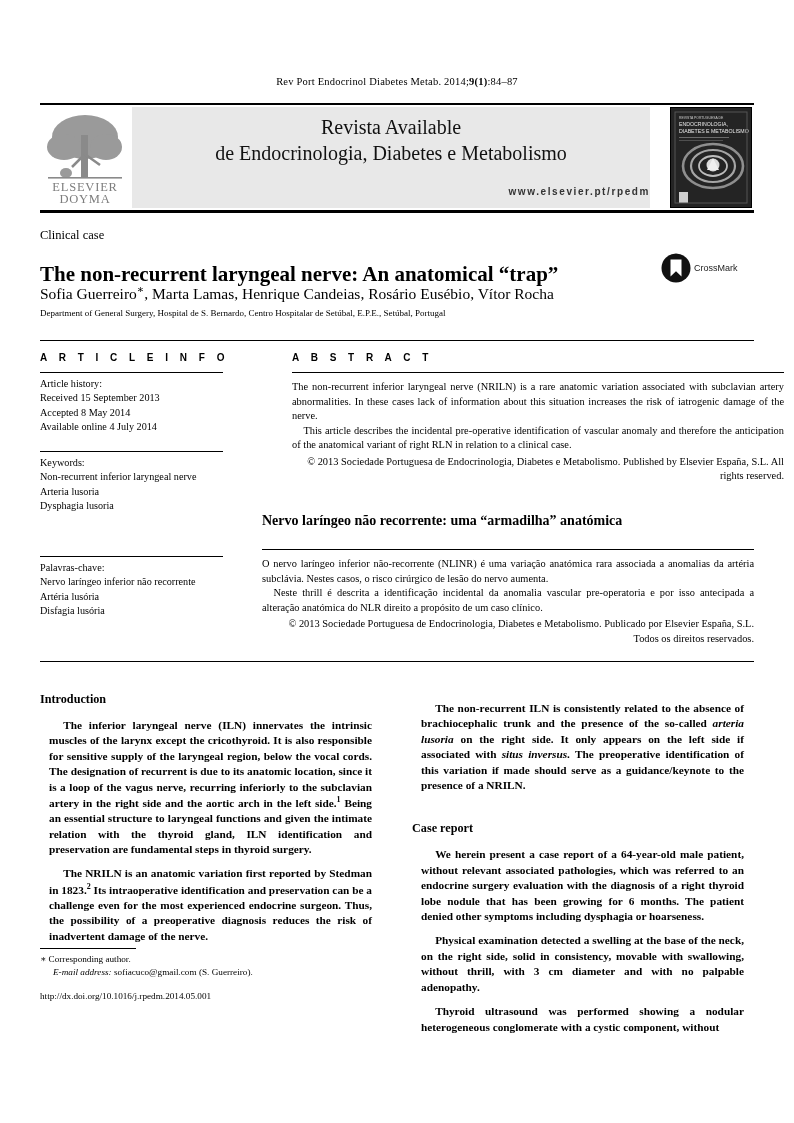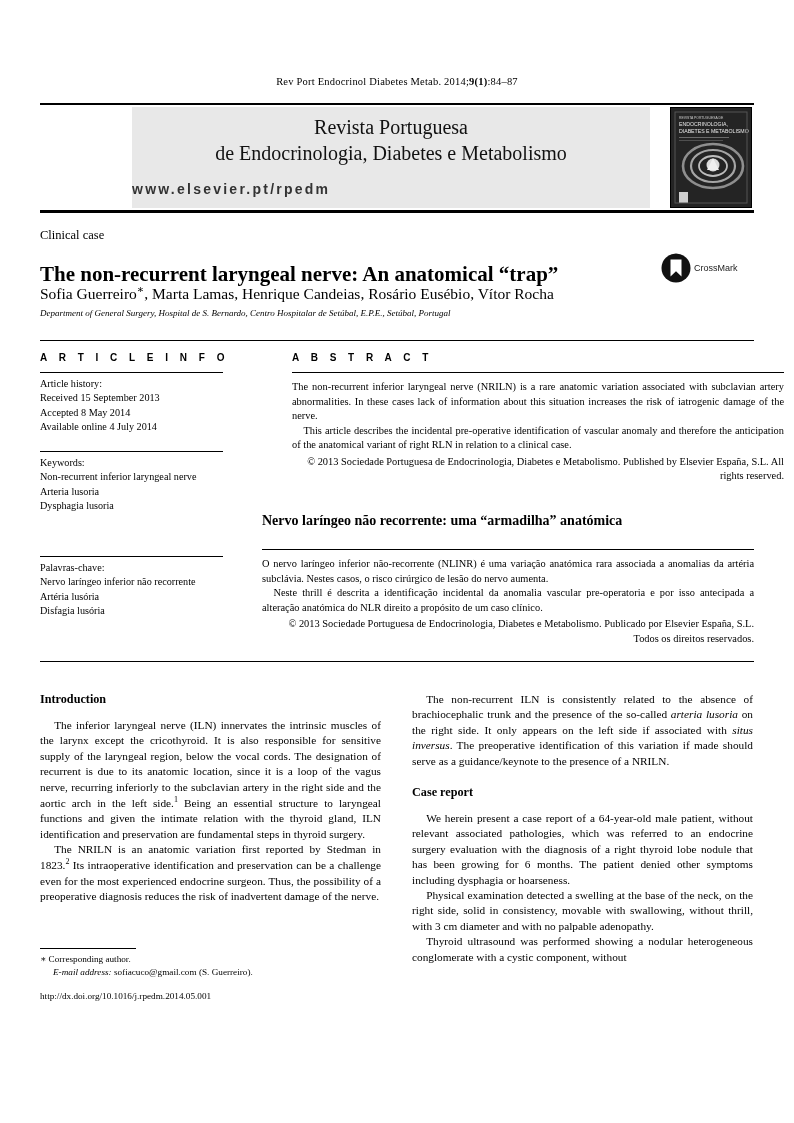--- a/index.html
+++ b/index.html
@@ -70,23 +70,23 @@
     text-align: center;
     font-family: "Liberation Serif", "DejaVu Serif", serif;
     font-size: 20px;
     line-height: 1.28;
     color: #111;
   }
   .journal-url {
     position: absolute;
     left: 0; bottom: 11px;
     width: 518px;
-    text-align: left;
+    text-align: right;
     font-family: "Liberation Sans", "DejaVu Sans", sans-serif;
-    font-size: 14px;
+    font-size: 10px;
     font-weight: bold;
     letter-spacing: 0.16em;
     color: #333;
   }
   .cover-thumb {
     position: absolute;
     right: 2px; top: 2px;
     width: 82px;
     height: 101px;
     background: #1c1c1c;
@@ -115,21 +115,20 @@
     width: 660px;
     font-size: 15.5px;
     line-height: 1.25;
   }
   .authors sup { font-size: 11px; vertical-align: super; }
   .affil {
     position: absolute;
     left: 40px; top: 308px;
     width: 660px;
     font-size: 9px;
-    font-style: italic;
     line-height: 1.3;
   }
   .crossmark {
     position: absolute;
     left: 660px; top: 252px;
     width: 94px;
     height: 34px;
   }
   .crossmark svg { display: block; }
   .crossmark-label {
@@ -240,26 +239,27 @@
   .col-right {
     position: absolute;
     left: 412px; top: 692px;
     width: 341px;
   }
   .head2 {
     font-size: 12.2px;
     font-weight: bold;
     margin: 0 0 11px 0;
   }
-  .head2.spaced { margin-top: 16px; }
+  .head2.spaced { margin-top: 28px; }
   .body-text {
     font-size: 11.3px;
     line-height: 1.365;
     text-align: justify;
-    margin: 0;
+    margin: 9px;
+    font-weight: bold;
   }
   .body-text + .body-text { text-indent: 1.25em; }
   .body-text .it { font-style: italic; }
   .body-text sup { font-size: 8px; vertical-align: super; }
 
   
   .foot-rule {
     position: absolute;
     left: 40px; top: 948px;
     width: 96px;
@@ -288,24 +288,40 @@
 
 <div class="page">
 
   <div class="running-head">
     <span>Rev Port Endocrinol Diabetes Metab. 2014;</span><b>9(1)</b><span>:84–87</span>
   </div>
 
   <div class="masthead">
     <div class="masthead-inner">
 
+      <div class="elsevier-logo">
+        <svg width="86" height="101" viewBox="0 0 86 101">
+          <rect x="0" y="0" width="86" height="101" fill="#ffffff"></rect>
+          <g fill="#9a9a9a">
+            <ellipse cx="43" cy="30" rx="33" ry="22"></ellipse>
+            <ellipse cx="22" cy="40" rx="17" ry="13"></ellipse>
+            <ellipse cx="64" cy="40" rx="16" ry="13"></ellipse>
+          </g>
+          <rect x="39" y="28" width="7" height="42" fill="#8a8a8a"></rect>
+          <path d="M42 48 L30 60 M44 48 L58 58" stroke="#8a8a8a" stroke-width="2.5" fill="none"></path>
+          <ellipse cx="24" cy="66" rx="6" ry="5" fill="#9a9a9a"></ellipse>
+          <rect x="6" y="70" width="74" height="1.6" fill="#8a8a8a"></rect>
+          <text x="43" y="84" font-family="Liberation Serif, serif" font-size="12.5" fill="#7d7d7d" text-anchor="middle" letter-spacing="0.8">ELSEVIER</text>
+          <text x="43" y="96" font-family="Liberation Serif, serif" font-size="12.5" fill="#7d7d7d" text-anchor="middle" letter-spacing="0.8">DOYMA</text>
+        </svg>
+      </div>
 
       <div class="journal-band">
         <div class="journal-title">
-          <div>Revista Portuguesa</div>
+          <div>Revista Available</div>
           <div>de Endocrinologia, Diabetes e Metabolismo</div>
         </div>
         <div class="journal-url">www.elsevier.pt/rpedm</div>
       </div>
 
       <div class="cover-thumb">
         <svg width="80" height="99" viewBox="0 0 80 99">
           <rect x="0" y="0" width="80" height="99" fill="#242424"></rect>
           <text x="8" y="11" font-family="Liberation Sans, sans-serif" font-size="3.4" fill="#cfcfcf">REVISTA PORTUGUESA DE</text>
           <text x="8" y="18" font-family="Liberation Sans, sans-serif" font-size="5.2" fill="#e8e8e8">ENDOCRINOLOGIA,</text>

